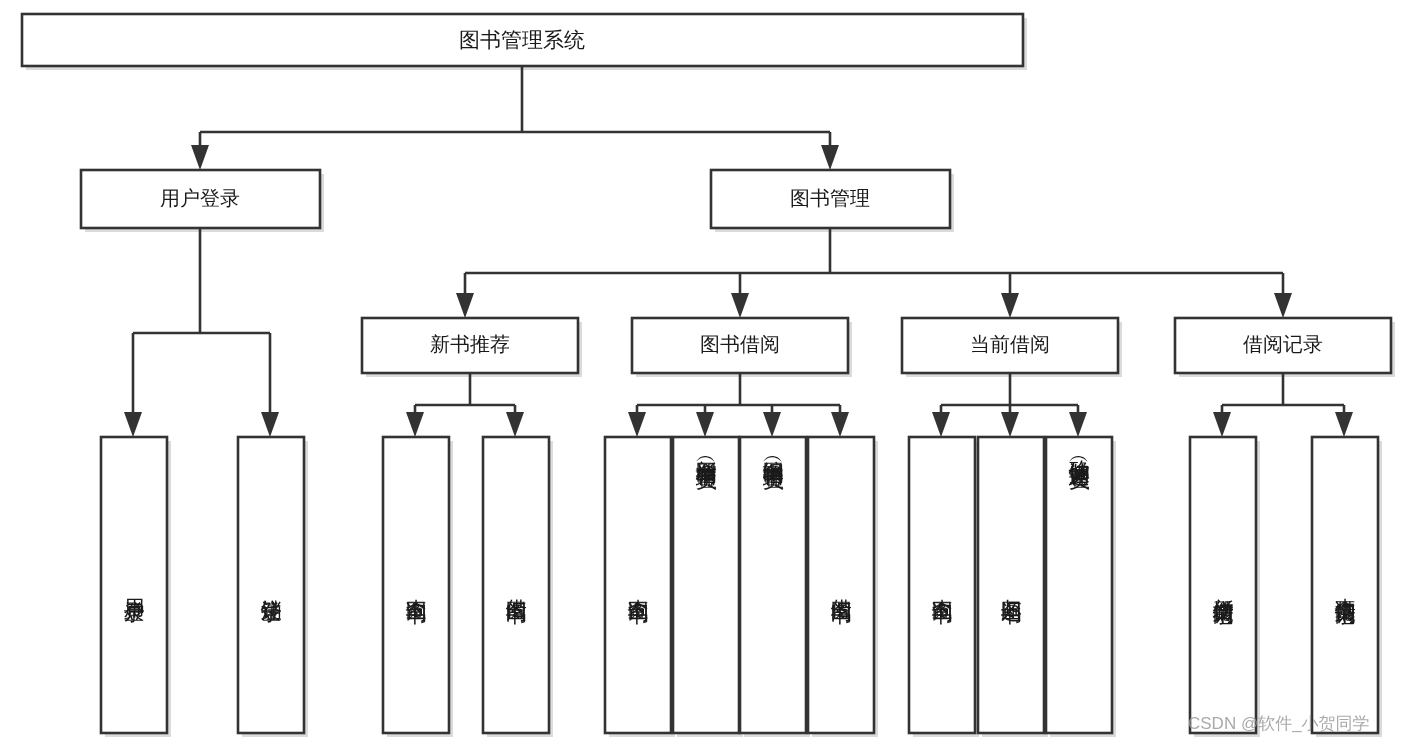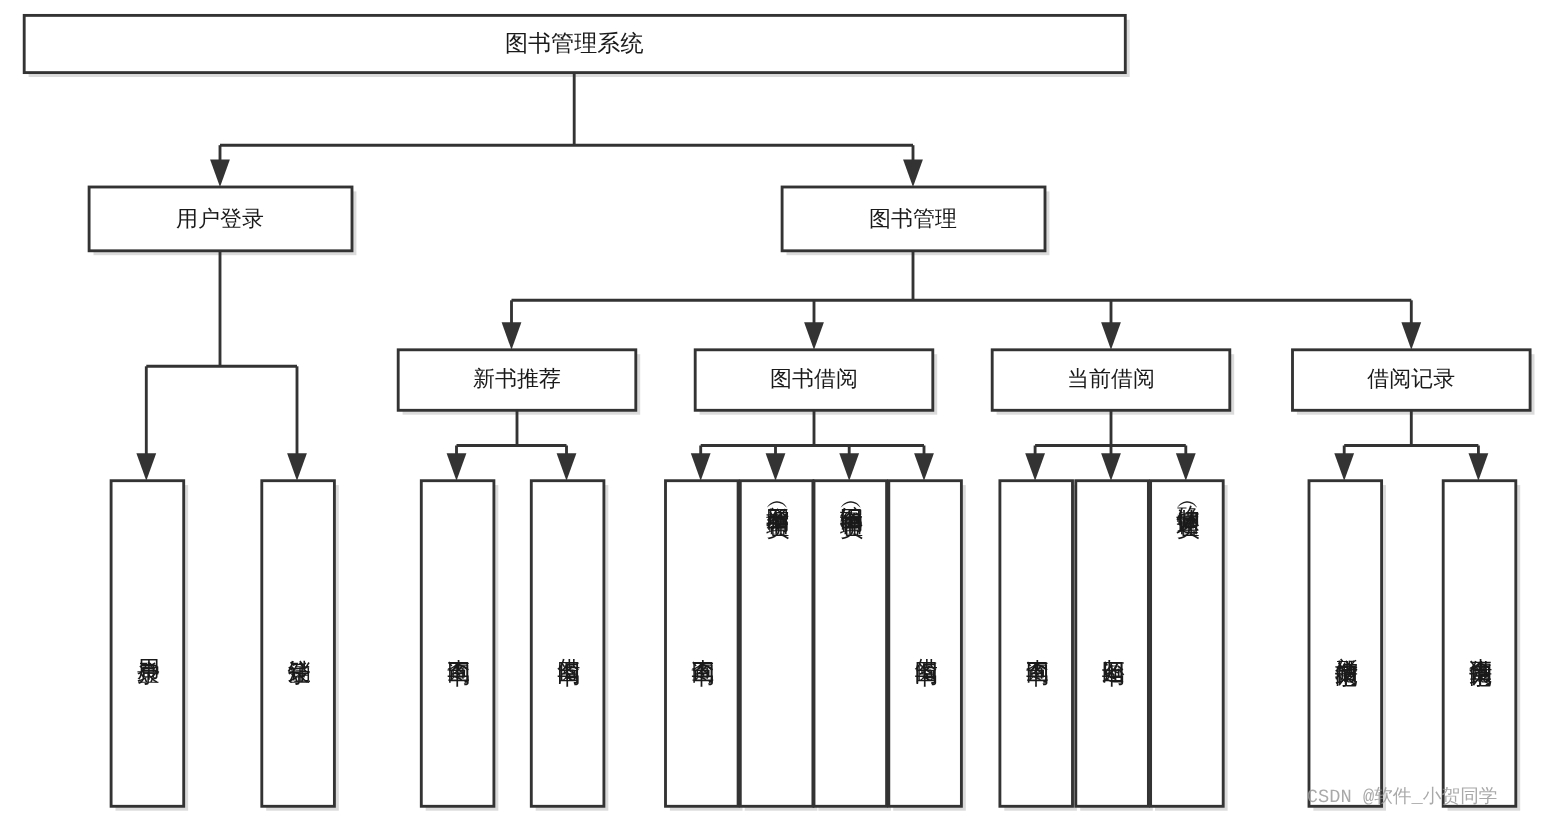--- a/index.html
+++ b/index.html
@@ -74,21 +74,21 @@
     font-size: 21px;
     line-height: 1.06;
     color: #1a1a1a;
     letter-spacing: 1.5px;
     white-space: nowrap;
   }
   .watermark {
     position: absolute;
     left: 1188px;
     top: 712px;
-    font-family: Liberation Mono, monospace;
+    font-family: Liberation Sans, sans-serif;
     font-size: 17px;
     color: #9b9b9b;
     opacity: 0.85;
     white-space: nowrap;
     pointer-events: none;
   }
 </style>
 </head>
 <body>
 

